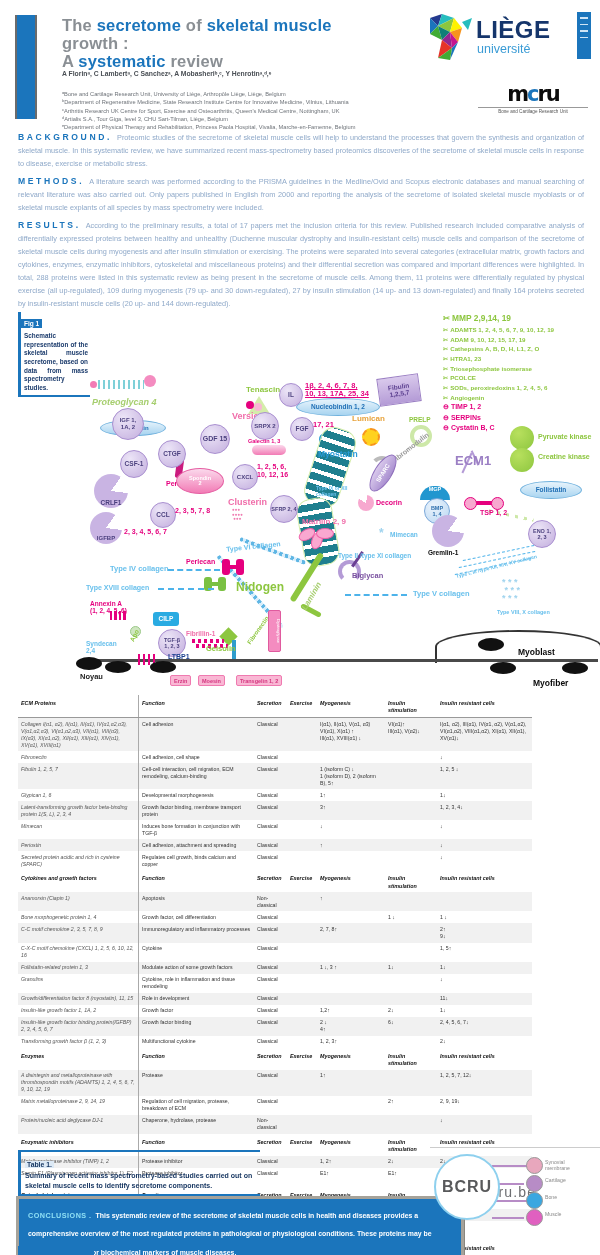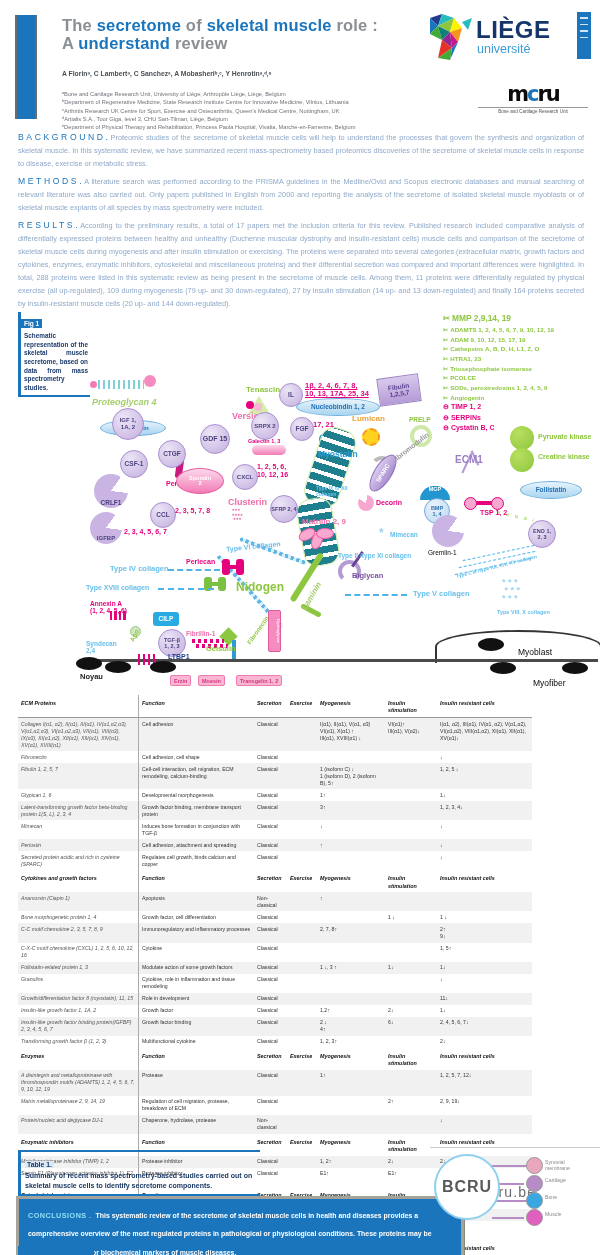--- a/index.html
+++ b/index.html
@@ -18,39 +18,39 @@
   #uliege-sub{left:477px;top:42px;font-size:12.5px;color:#3a9bd5;}
   #side-tag{left:577px;top:12px;width:14px;height:47px;background:#1b75bc;}
   #side-tag i{display:block;width:8px;height:1.5px;background:#cfe4f5;margin:5px auto 0;}
   #mcru{left:478px;top:84px;width:110px;text-align:center;}
   #mcru-word{font-family:"DejaVu Sans",sans-serif;font-weight:900;font-size:21px;letter-spacing:-2px;color:#0c0c0c;line-height:1;}
   #mcru-word b{color:#1b75bc;}
   #mcru-cap{font-size:4.6px;color:#555;border-top:1px solid #999;margin-top:2px;padding-top:1px;}
   
   #paras{left:18px;top:131px;width:566px;}
   #paras p{margin:0 0 5px;text-align:justify;font-size:7.3px;line-height:13px;color:#8fa9c9;}
-  .phead{color:#1b75bc;font-weight:normal;font-size:8.6px;letter-spacing:2.6px;}
+  .phead{color:#1b75bc;font-weight:bold;font-size:8.6px;letter-spacing:2.6px;margin-right:5px;}
   
   #fig{left:0;top:302px;width:600px;height:392px;}
   #fig .d,#fig .fi{position:absolute;}
   .fi{white-space:pre-line;line-height:1.1;}
   .lbl{font-weight:600;}
   .grn{color:#a6ce6e;font-style:italic;font-weight:bold;}
   .grnb{color:#8dc63f;font-weight:bold;}
   .pnk{color:#f06eaa;font-weight:600;}
   .mag{color:#e5007e;}
   .magb{color:#e5007e;font-weight:bold;}
   .ltb{color:#69c0ec;font-weight:600;}
   .pur{color:#9b7fc4;font-weight:600;}
   .purb{color:#7a52a0;font-weight:bold;}
   .club{color:#2b9cd8;font-weight:bold;}
   .org{color:#e8a33d;font-weight:bold;}
   .dkb{color:#1b3f8f;font-weight:bold;}
   .blk{color:#222;}
-  .blkb{color:#0a0a0a;font-weight:normal;}
+  .blkb{color:#0a0a0a;font-weight:bold;}
   .gryb{color:#9a9a9a;font-weight:bold;}
   .cir{border-radius:50%;background:radial-gradient(circle at 35% 30%,#ece5f7,#c3aede);border:1px solid #a98fd0;color:#4a3f7d;font-weight:bold;display:flex;align-items:center;justify-content:center;text-align:center;}
   .circb{border-radius:50%;background:radial-gradient(circle at 35% 30%,#eaf3fc,#b9d7f2);border:1px solid #7aa7d9;color:#2d6fae;font-weight:bold;display:flex;align-items:center;justify-content:center;text-align:center;}
   .pac{border-radius:50%;background:conic-gradient(from 35deg,rgba(0,0,0,0) 0 62deg,#c9b4e3 62deg);color:#4a3f7d;font-weight:bold;display:flex;align-items:flex-end;justify-content:center;padding-bottom:2px;box-sizing:border-box;}
   .pacp{border-radius:50%;background:conic-gradient(from 300deg,rgba(0,0,0,0) 0 70deg,#f7a8cf 70deg);}
   .ell{border-radius:50%;background:linear-gradient(#e8f4fc,#a8d4f0);border:1px solid #6fb1dd;color:#1f6fb5;font-weight:bold;display:flex;align-items:center;justify-content:center;text-align:center;}
   .pell{border-radius:50%;background:linear-gradient(#fbd9ec,#f27bb5);border:1px solid #e55fa3;color:#fff;font-weight:bold;display:flex;align-items:center;justify-content:center;text-align:center;line-height:1;}
   .pellp{border-radius:50%;background:linear-gradient(#d9c9ec,#a98fd0);border:1px solid #8f6fbd;color:#fff;font-weight:bold;display:flex;align-items:center;justify-content:center;}
   .gball{border-radius:50%;background:radial-gradient(circle at 35% 30%,#b8e05e,#8dc63f);}
   .bbox{background:#29abe2;border-radius:3px;color:#fff;font-weight:bold;display:flex;align-items:center;justify-content:center;}
@@ -89,22 +89,22 @@
   .mini{border-radius:50%;width:15px;height:15px;border:1px solid #999;}
   .mini-lab{font-size:5.2px;color:#8a8a8a;line-height:1.1;}
   #bcru-url{left:443px;top:1184px;font-size:14px;color:#6d6e71;letter-spacing:1.2px;}
   #btm-bar{left:18px;top:1246px;width:76px;height:9px;background:#1b75bc;}
 </style>
 </head>
 <body>
 
 <div class="abs" id="hdr-bar"></div>
 <div class="abs" id="title">
-    <div class="tline"><span class="tg">The </span><span class="tb">secretome</span><span class="tg"> of </span><span class="tb">skeletal muscle</span><span class="tg"> role :</span></div>
-    <div class="tline"><span class="tg">A </span><span class="tb">understand</span><span class="tg"> review</span></div>
+    <div class="tline"><span class="tg">The </span><span class="tb">secretome</span><span class="tg"> of </span><span class="tb">skeletal muscle</span><span class="tg"> growth :</span></div>
+    <div class="tline"><span class="tg">A </span><span class="tb">systematic</span><span class="tg"> review</span></div>
   </div>
 <div class="abs" id="authors">A Florinᵃ, C Lambertᵃ, C Sanchezᵃ, A Mobasheriᵇ,ᶜ, Y Henrotinᵃ,ᵈ,ᵉ</div>
 <div class="abs" id="affil">
     <div>ᵃBone and Cartilage Research Unit, University of Liège, Arthropôle Liège, Liège, Belgium</div>
     <div>ᵇDepartment of Regenerative Medicine, State Research Institute Centre for Innovative Medicine, Vilnius, Lithuania</div>
     <div>ᶜArthritis Research UK Centre for Sport, Exercise and Osteoarthritis, Queen's Medical Centre, Nottingham, UK</div>
     <div>ᵈArtialis S.A., Tour Giga, level 3, CHU Sart-Tilman, Liège, Belgium</div>
     <div>ᵉDepartment of Physical Therapy and Rehabilitation, Princess Paola Hospital, Vivalia, Marche-en-Famenne, Belgium</div>
   </div>
 <div class="abs" id="uliege">
@@ -257,21 +257,21 @@
       <div class="fi pacp" style="left: 358px; top: 193px; width: 16px; height: 16px;"></div>
       <div class="fi lbl magb" style="left: 376px; top: 197px; font-size: 7px;">Decorin</div>
       <div class="fi mgp" style="left: 420px; top: 184px; width: 30px; height: 14px; font-size: 5.5px;">MGP</div>
       <div class="fi circb" style="left: 424px; top: 196px; width: 24px; height: 24px; font-size: 5.5px;">BMP
 1, 4</div>
       <div class="fi pac" style="left: 432px; top: 213px; width: 32px; height: 32px;"></div>
       <div class="fi lbl blkb" style="left: 428px; top: 247px; font-size: 6.5px;">Gremlin-1</div>
       <div class="fi lbl ltb" style="left: 390px; top: 229px; font-size: 6.5px;">Mimecan</div>
       <div class="fi lbl pnk" style="left: 302px; top: 216px; font-size: 8px;">Matrilin 2, 9</div>
       <div class="fi lbl ltb" style="left: 338px; top: 250px; font-size: 6.5px;">Type II /type XI collagen</div>
-      <div class="fi lbl pur" style="left: 455px; top: 152px; font-size: 10px;">ECM1</div>
+      <div class="fi lbl pur" style="left: 455px; top: 152px; font-size: 13px;">ECM1</div>
       <div class="fi gball" style="left: 510px; top: 124px; width: 24px; height: 24px;"></div>
       <div class="fi gball" style="left: 510px; top: 146px; width: 24px; height: 24px;"></div>
       <div class="fi lbl grnb" style="left: 538px; top: 131px; font-size: 7px;">Pyruvate kinase</div>
       <div class="fi lbl grnb" style="left: 538px; top: 151px; font-size: 7px;">Creatine kinase</div>
       <div class="fi ell" style="left: 520px; top: 179px; width: 60px; height: 16px; font-size: 6.5px;">Follistatin</div>
       <div class="fi lbl magb" style="left: 480px; top: 207px; font-size: 7px;">TSP 1, 2</div>
       <div class="fi cir" style="left: 528px; top: 218px; width: 26px; height: 26px; font-size: 5.5px;">ENO 1,
 2, 3</div>
       <div class="fi lbl ltb" style="left: 455px; top: 262px; font-size: 5px; transform: rotate(-14deg);">Type I, III /type XII, XIV, XV collagen</div>
       <div class="fi lbl ltb" style="left: 497px; top: 307px; font-size: 5.5px;">Type VIII, X collagen</div>

